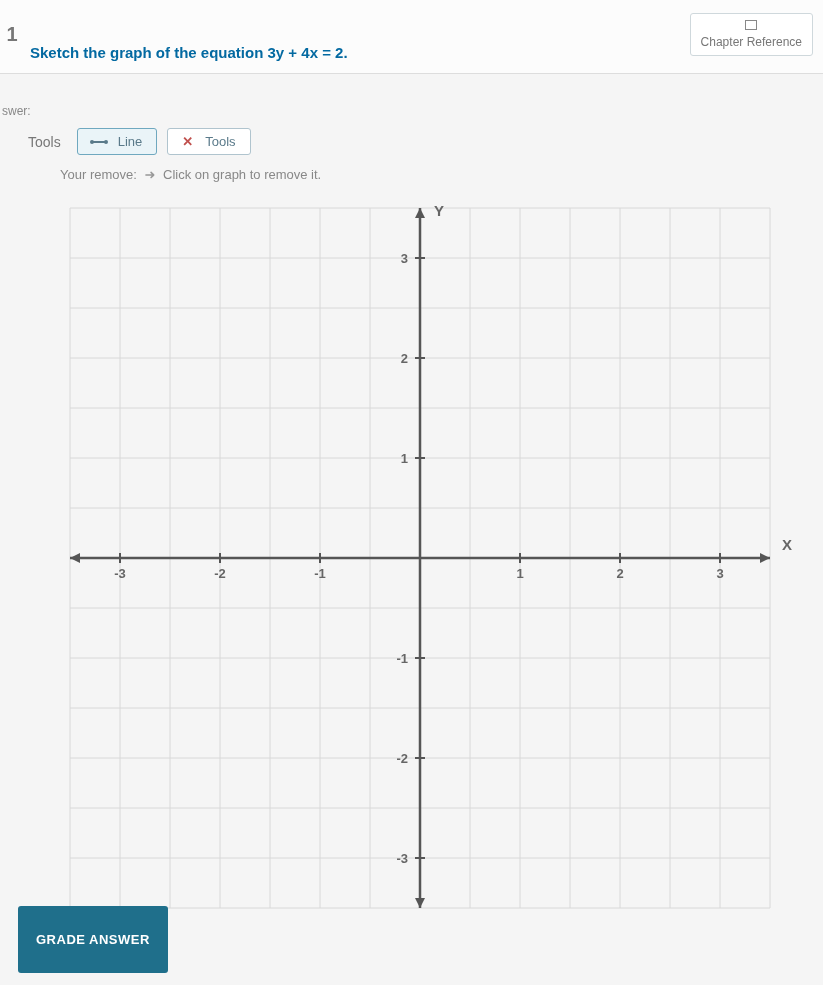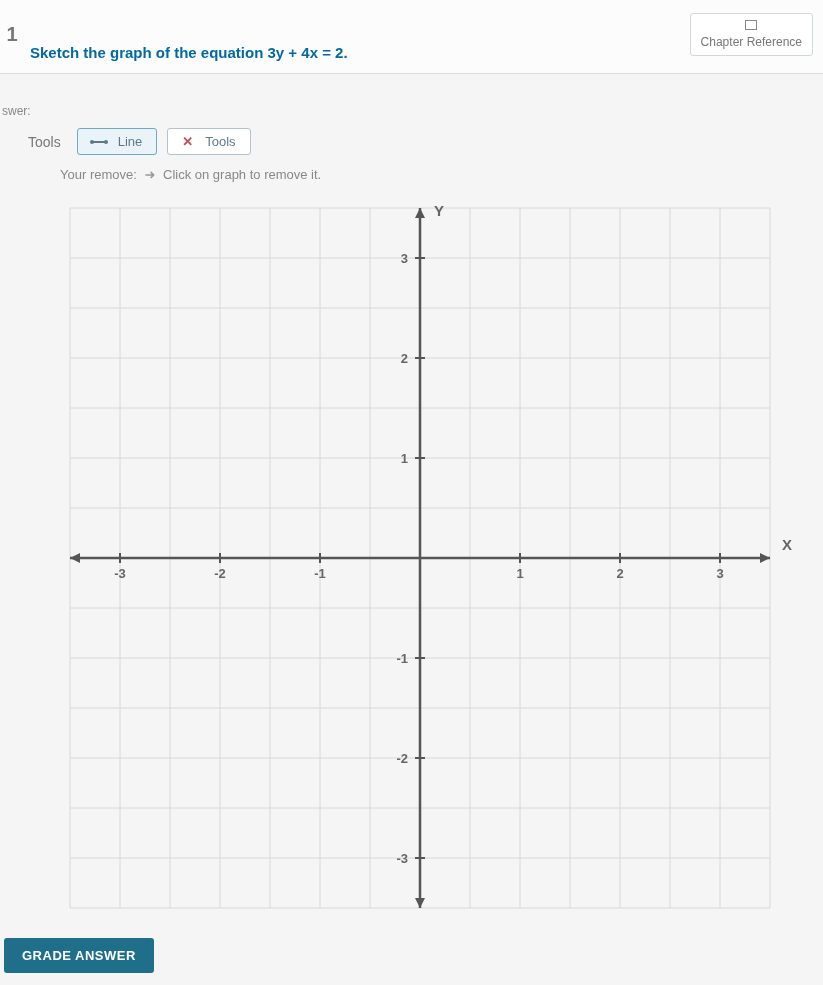--- a/index.html
+++ b/index.html
@@ -116,25 +116,25 @@
   .graph-container {
     margin: 6px 0 0 60px;
     position: relative;
   }
   svg.graph {
     display:block;
   }
   .grade-btn {
     position: absolute;
     bottom: 12px;
-    left: 4px;
+    left: 18px;
     background: #1f6f8b;
     color: #fff;
     border: none;
-    padding: 10px 18px;
+    padding: 26px 18px;
     font-size: 13px;
     font-weight: bold;
     letter-spacing: 0.5px;
     border-radius: 3px;
     cursor: pointer;
   }
 </style>
 </head>
 <body>
 

